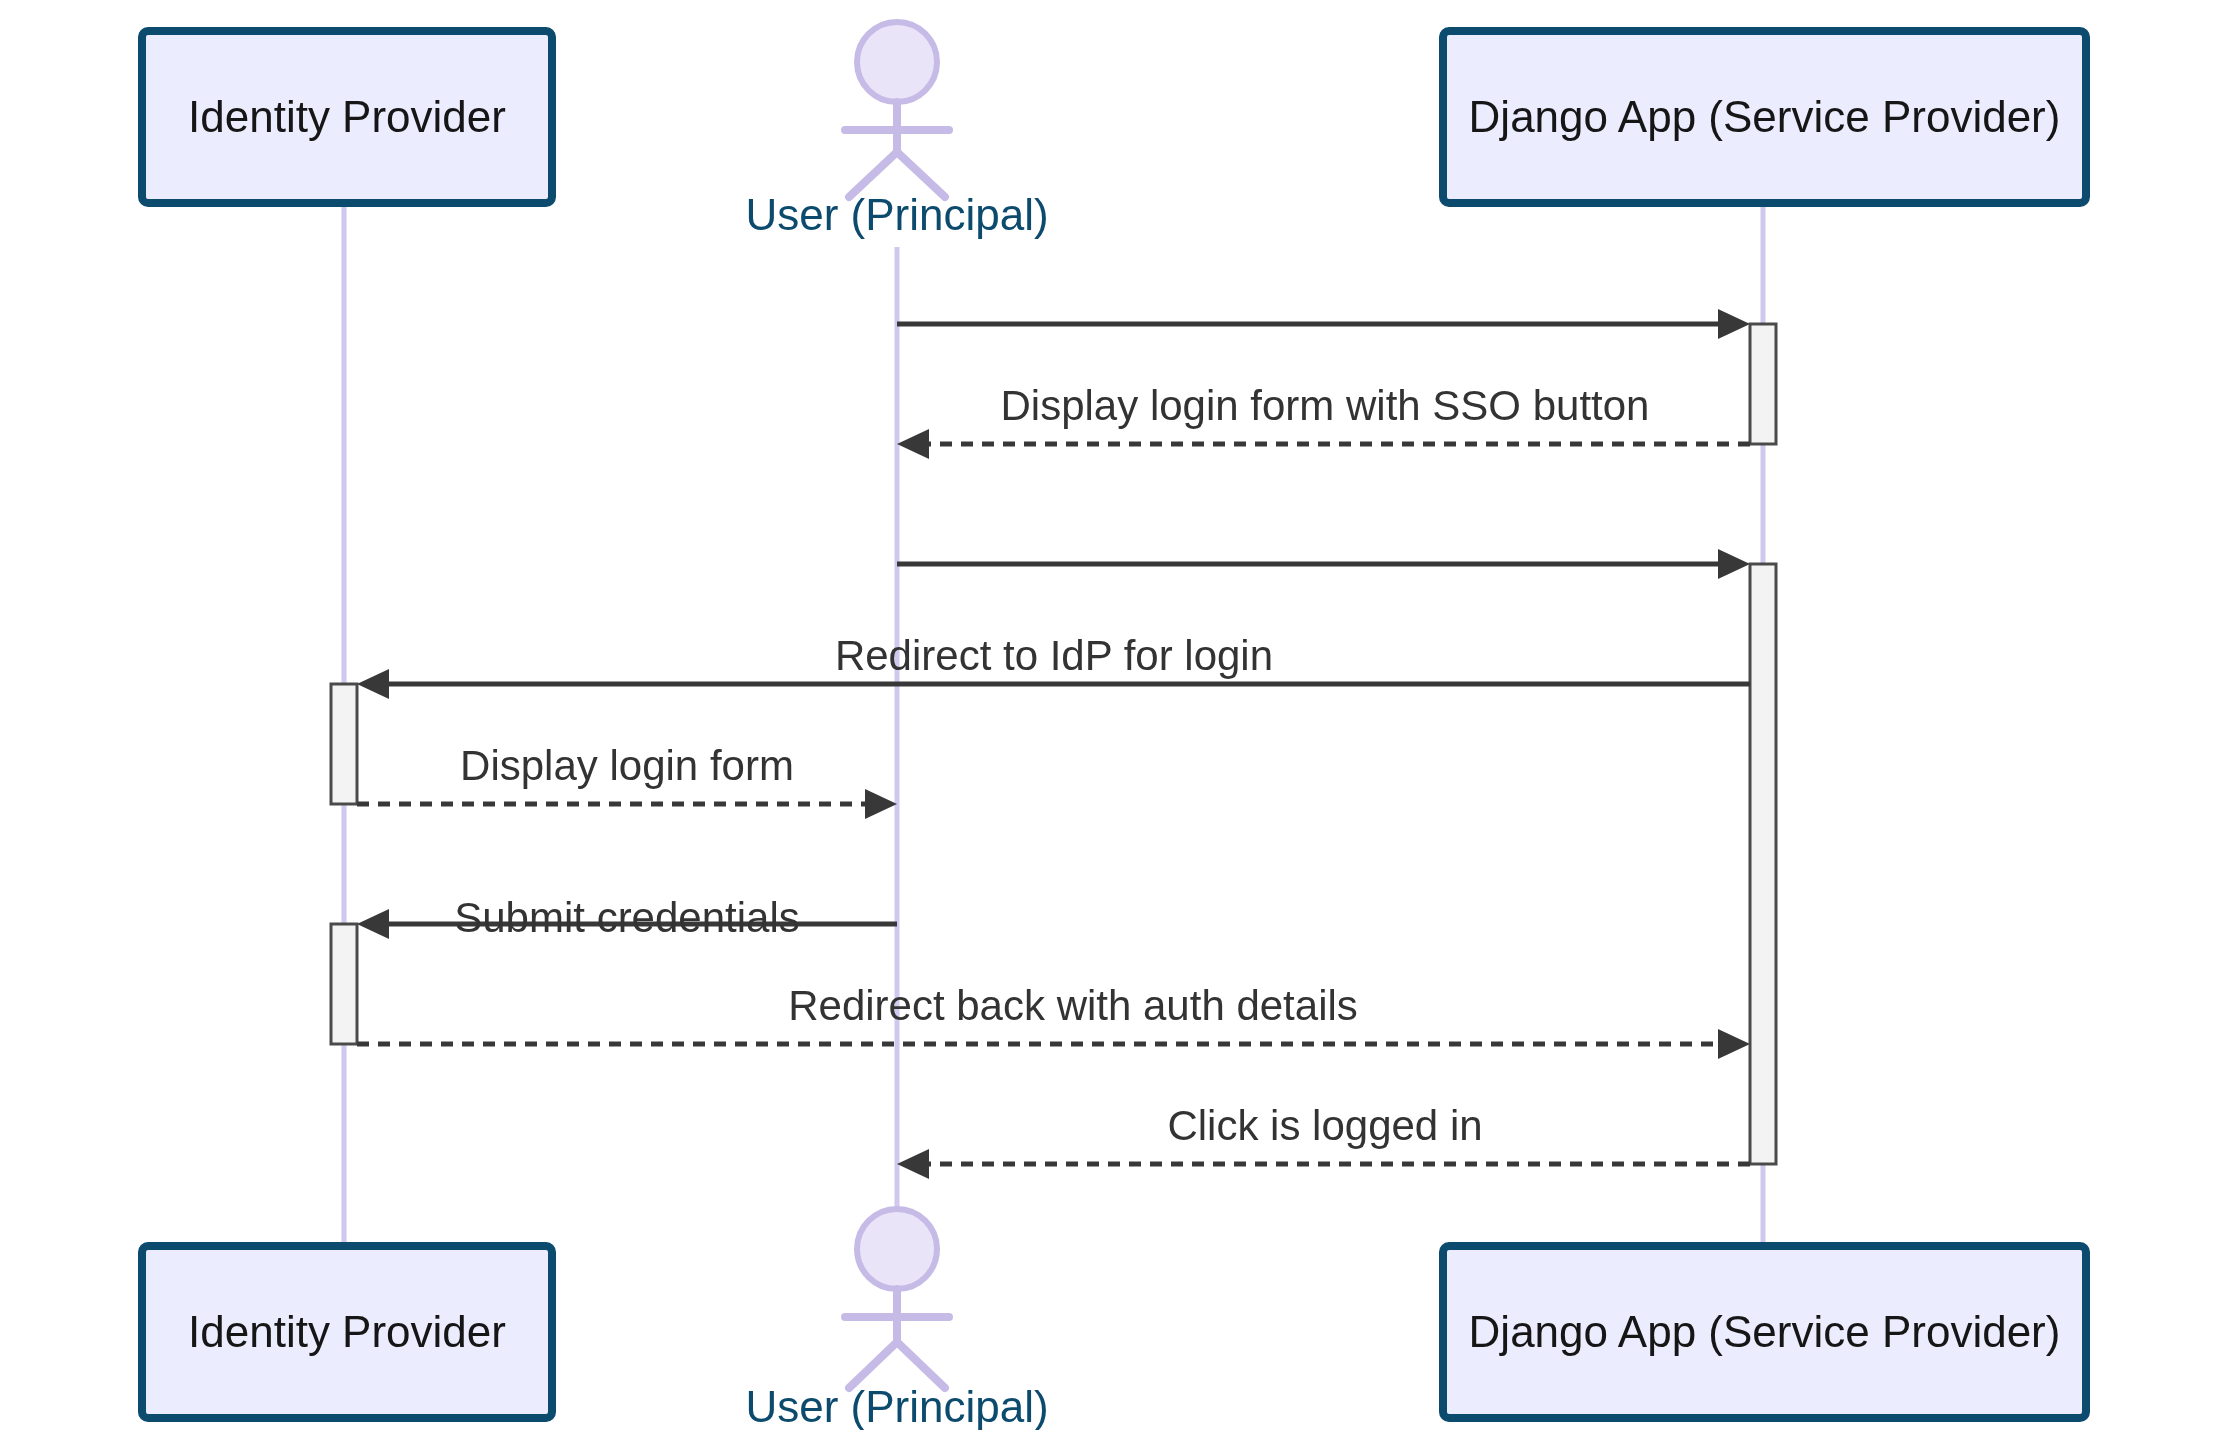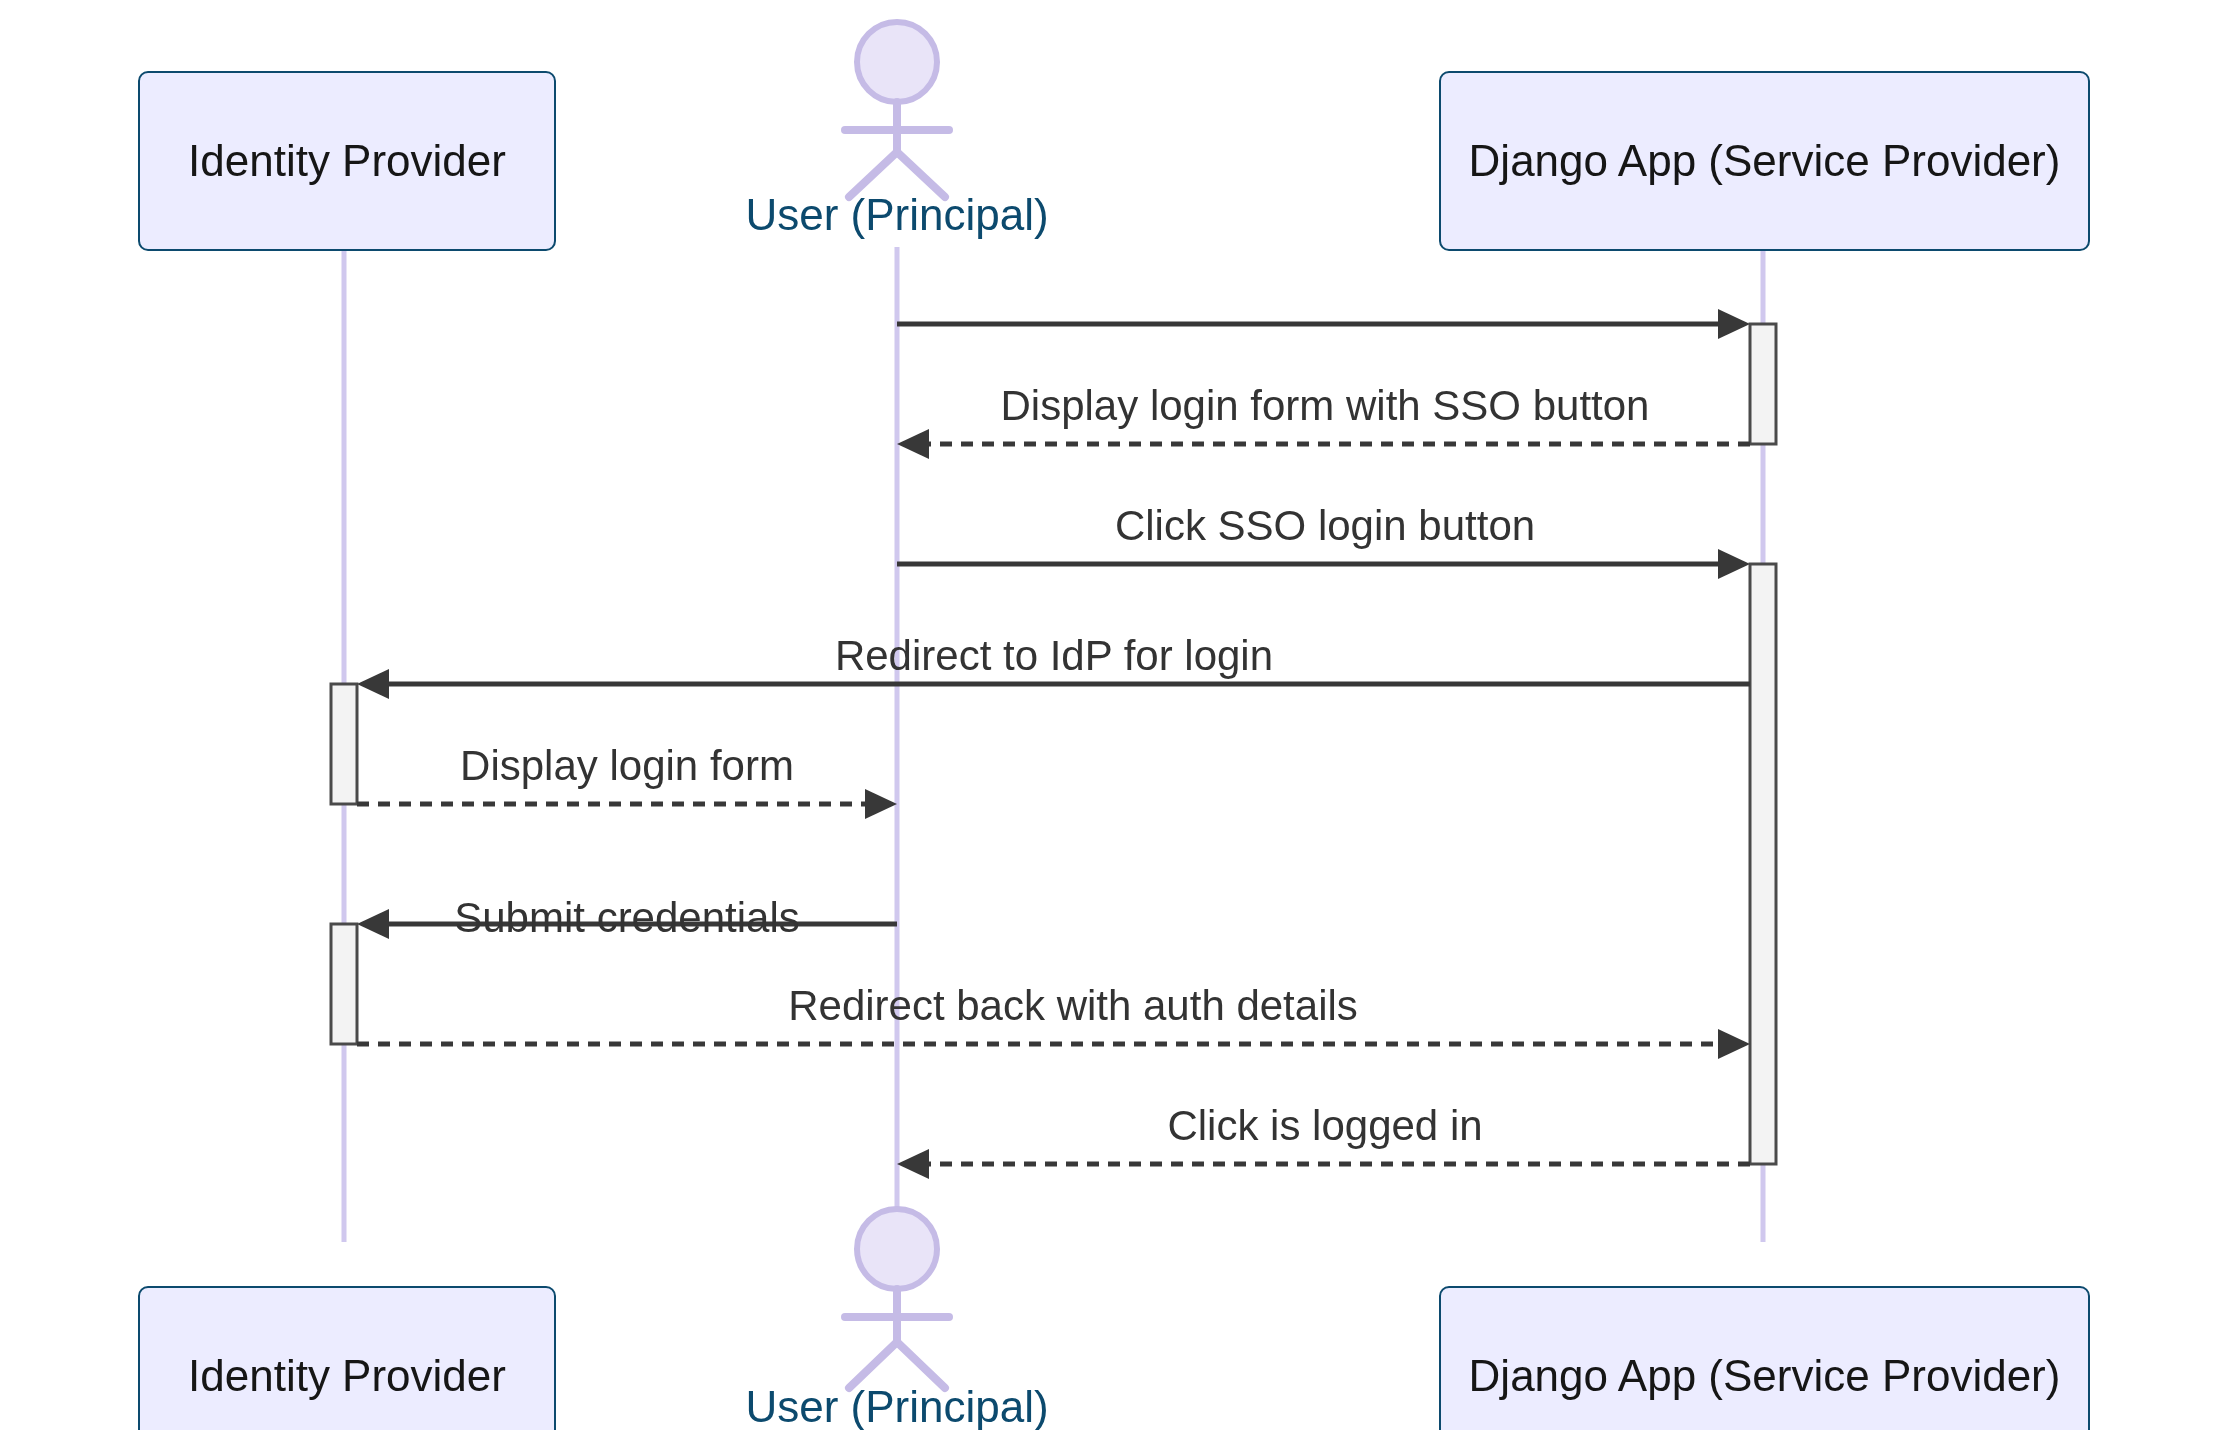--- a/index.html
+++ b/index.html
@@ -17,27 +17,26 @@
   .actor-stroke { stroke: #c5bbe6; stroke-width: 8; fill: none; stroke-linecap: round; }
   .actor-head { fill: #e9e4f8; stroke: #c5bbe6; stroke-width: 6; }
   .activation { fill: #f3f3f3; stroke: #4a4a4a; stroke-width: 3; }
   .msg-line { stroke: #383838; stroke-width: 5; fill: none; }
   .msg-line.dashed { stroke-dasharray: 12 9; stroke-width: 5; }
   .msg-head { fill: #383838; stroke: none; }
 
   .participant-box {
     position: absolute;
     background: #ececff;
-    border: 2px solid #0c4a6e;
+    border: 8px solid #0c4a6e;
     border-radius: 10px;
     display: flex;
     align-items: center;
     justify-content: center;
     box-sizing: border-box;
-    margin-top: 44px;
   }
   .participant-box .label {
     font-size: 44px;
     color: #161616;
     white-space: nowrap;
   }
   .actor-label {
     position: absolute;
     width: 700px;
     text-align: center;
@@ -138,20 +137,19 @@
     <span class="label">Identity Provider</span>
   </div>
   <div class="participant-box" style="left:1439px; top:1242px; width:651px; height:180px;">
     <span class="label">Django App (Service Provider)</span>
   </div>
 
   <div class="actor-label" style="left:547px; top:190px;">User (Principal)</div>
   <div class="actor-label" style="left:547px; top:1382px;">User (Principal)</div>
 
   <div class="message-label" style="left:825px; top:382px;">Display login form with SSO button</div>
-  <div class="message-label" style="left:825px; top:502px;">Click SSO login button</div>
   <div class="message-label" style="left:554px; top:632px;">Redirect to IdP for login</div>
   <div class="message-label" style="left:127px; top:742px;">Display login form</div>
   <div class="message-label" style="left:127px; top:862px;margin-top:32px;">Submit credentials</div>
   <div class="message-label" style="left:573px; top:982px;">Redirect back with auth details</div>
   <div class="message-label" style="left:825px; top:1102px;">Click is logged in</div>
 
 </div>
 
 </body></html>

